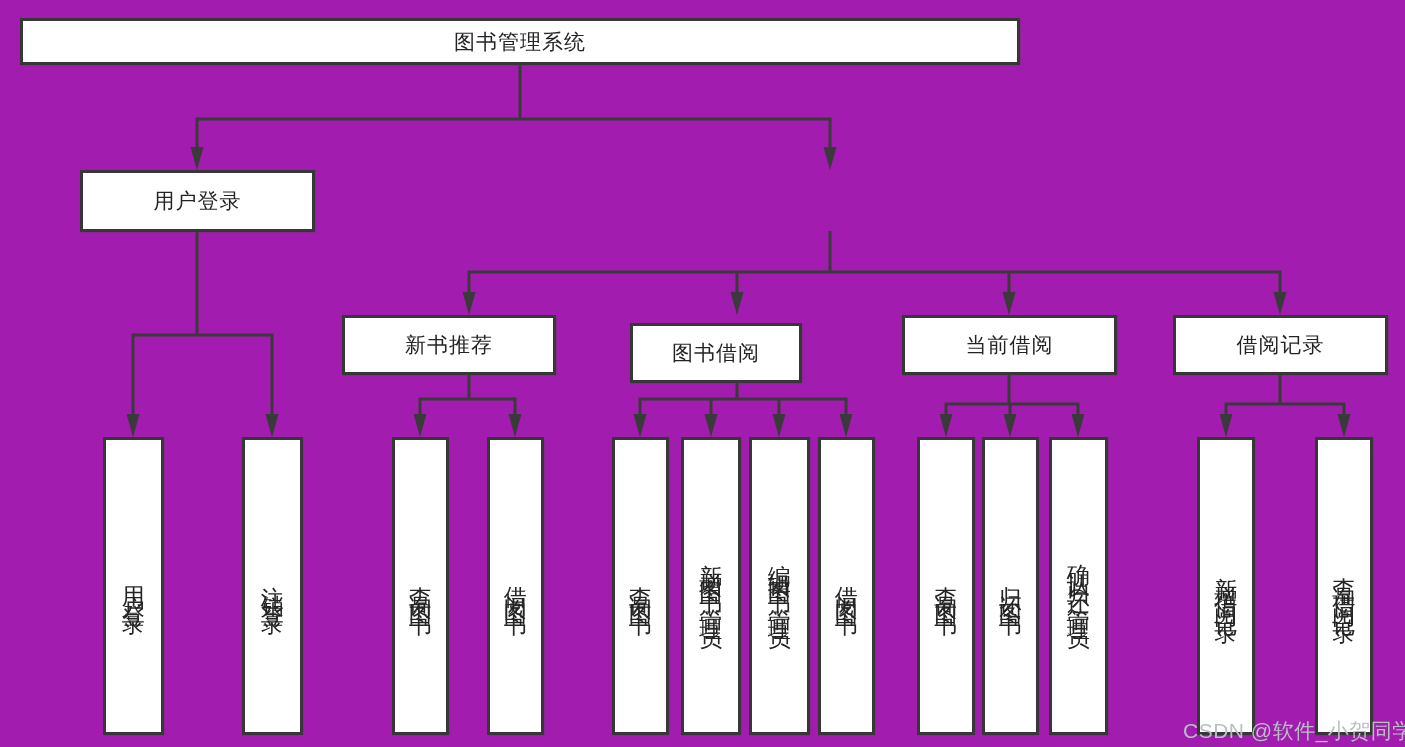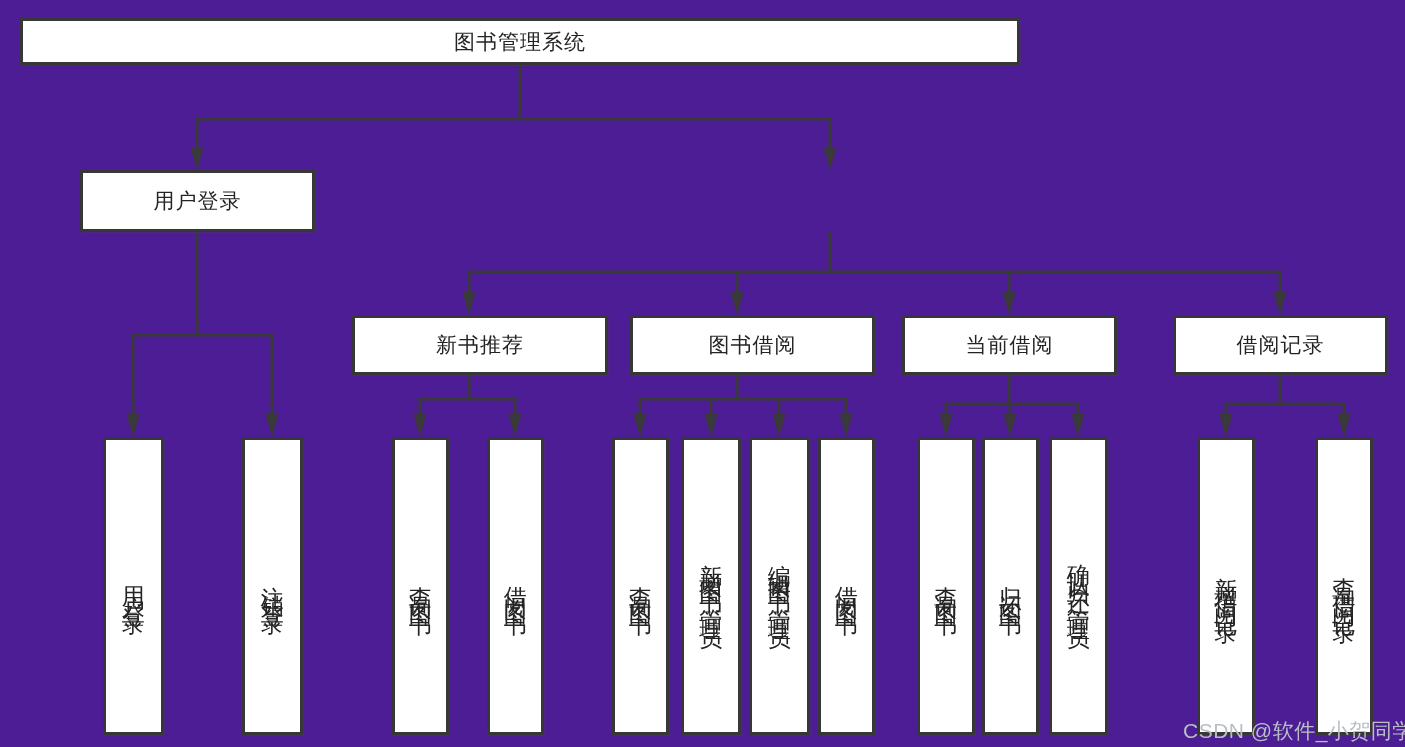--- a/index.html
+++ b/index.html
@@ -1,19 +1,19 @@
 <!DOCTYPE html>
 <html><head>
 <meta charset="utf-8">
 <style>
   html,body{margin:0;padding:0;background:#ffffff;}
   #stage{
     position:relative;
     width:1405px;height:747px;
-    background:#4c1d95;
+    background:#a21caf;
     font-family:"Liberation Sans", sans-serif;
     overflow:hidden;
     text-decoration:underline;
   }
   svg.wires{position:absolute;left:0;top:0;z-index:1;}
   .node{
     position:absolute;
     box-sizing:border-box;
     border:3px solid #373737;
     background:#ffffff;
@@ -80,24 +80,24 @@
   </svg>
 
   <div class="node h" style="left:20px;top:18px;width:1000px;height:47px">
     <span>图书管理系统</span>
   </div>
 
   <div class="node h" style="left:80px;top:170px;width:235px;height:62px">
     <span>用户登录</span>
   </div>
 
-  <div class="node h" style="left:352px;top:315px;width:256px;height:60px">
+  <div class="node h" style="left:342px;top:315px;width:214px;height:60px">
     <span>新书推荐</span>
   </div>
-  <div class="node h" style="left:630px;top:315px;width:245px;height:60px">
+  <div class="node h" style="left:630px;top:323px;width:172px;height:60px">
     <span>图书借阅</span>
   </div>
   <div class="node h" style="left:902px;top:315px;width:215px;height:60px">
     <span>当前借阅</span>
   </div>
   <div class="node h" style="left:1173px;top:315px;width:215px;height:60px">
     <span>借阅记录</span>
   </div>
 
   <div class="node v" style="left:103px;top:437px;width:61px;height:298px">

